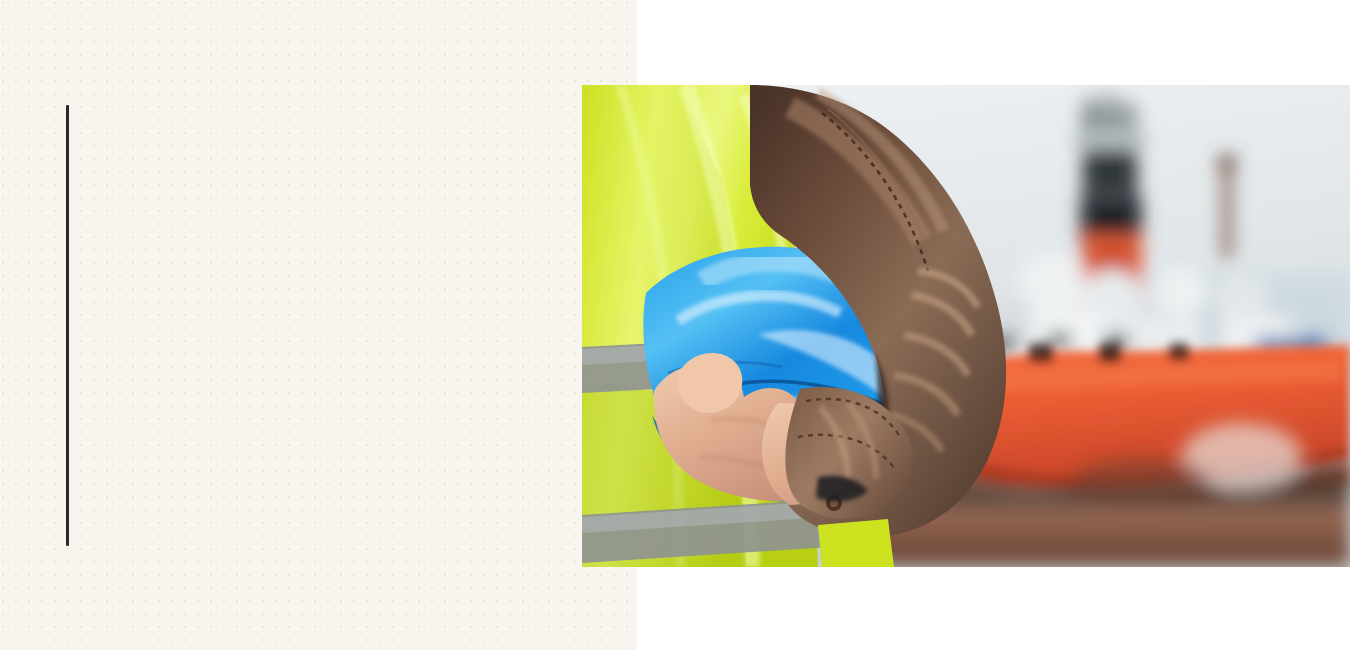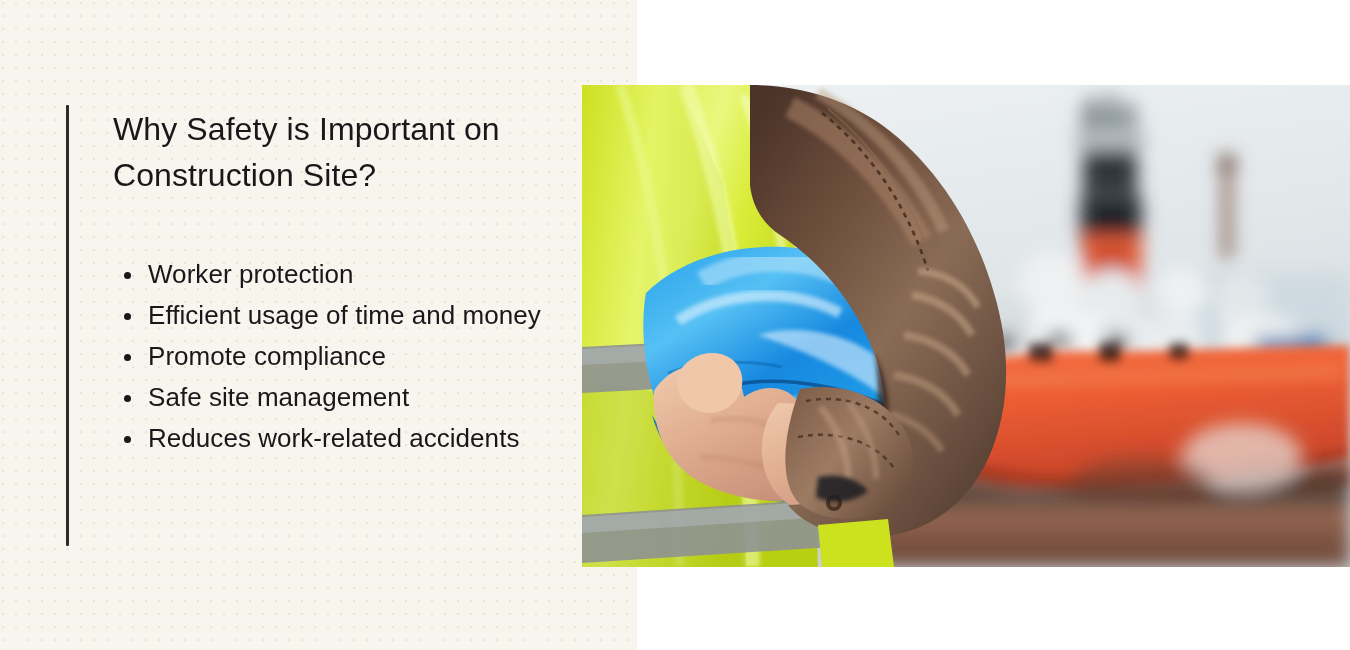--- a/index.html
+++ b/index.html
@@ -105,33 +105,20 @@
 </style>
 </head>
 <body>
 
 <div class="slide">
 
   <div class="cream-panel"></div>
 
   <div class="accent-rule"></div>
 
-  <div class="text-col">
-
-    <h1 class="headline">Why Safety is Important on Construction Site?</h1>
-
-    <ul class="bullet-list">
-      <li class="bullet-item">Worker protection</li>
-      <li class="bullet-item">Efficient usage of time and money</li>
-      <li class="bullet-item">Promote compliance</li>
-      <li class="bullet-item">Safe site management</li>
-      <li class="bullet-item">Reduces work-related accidents</li>
-    </ul>
-
-  </div>
 
   <div class="photo" aria-label="Construction worker in yellow high-visibility vest and brown leather jacket holding a blue hard hat, with a blurred orange ship and industrial harbour in the background">
     <svg viewBox="0 0 768 482" preserveAspectRatio="xMidYMid slice">
       <defs>
         <linearGradient id="skyG" x1="0" y1="0" x2="0.25" y2="1">
           <stop offset="0%" stop-color="#eef2f4"></stop>
           <stop offset="45%" stop-color="#e2e7ea"></stop>
           <stop offset="100%" stop-color="#cfd6da"></stop>
         </linearGradient>
         <linearGradient id="vestG" x1="0" y1="0" x2="1" y2="0.6">

